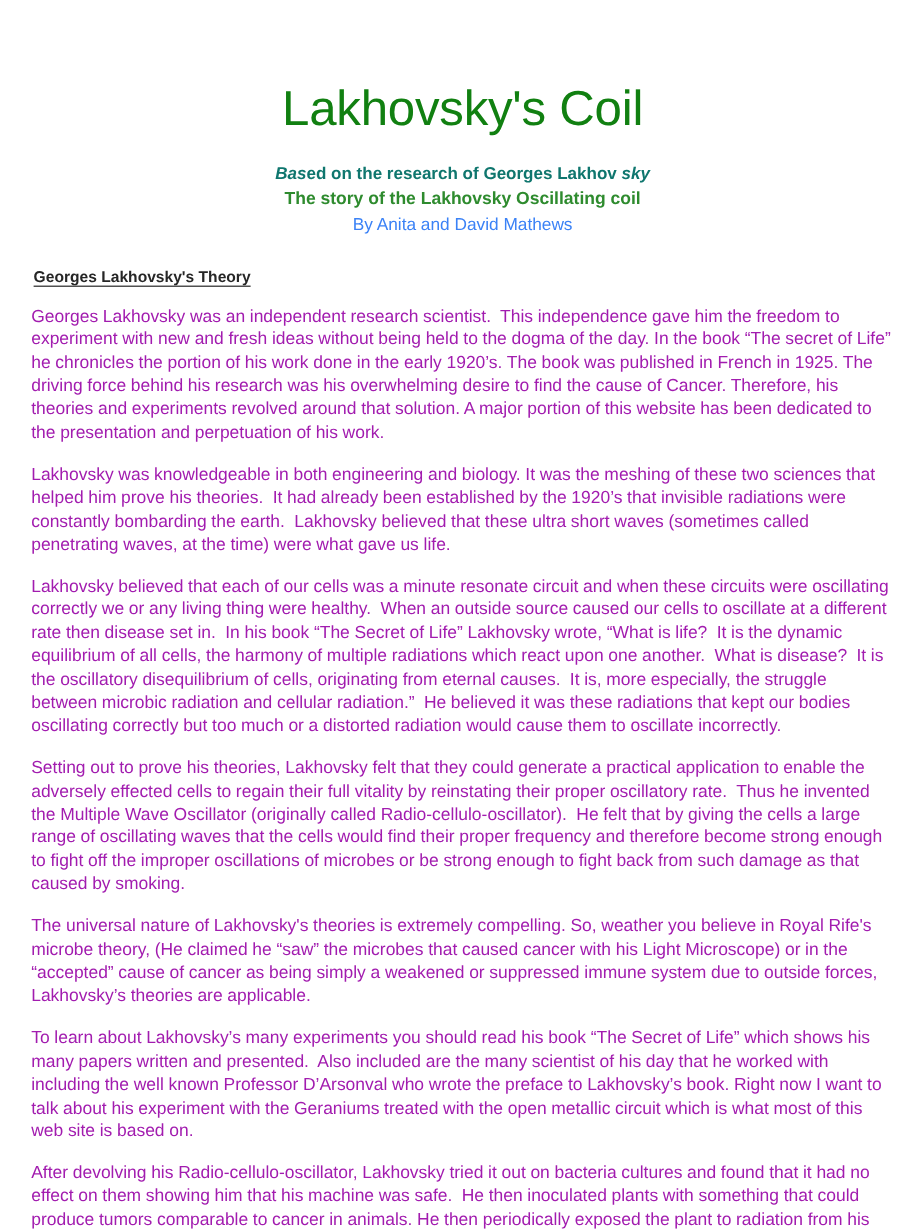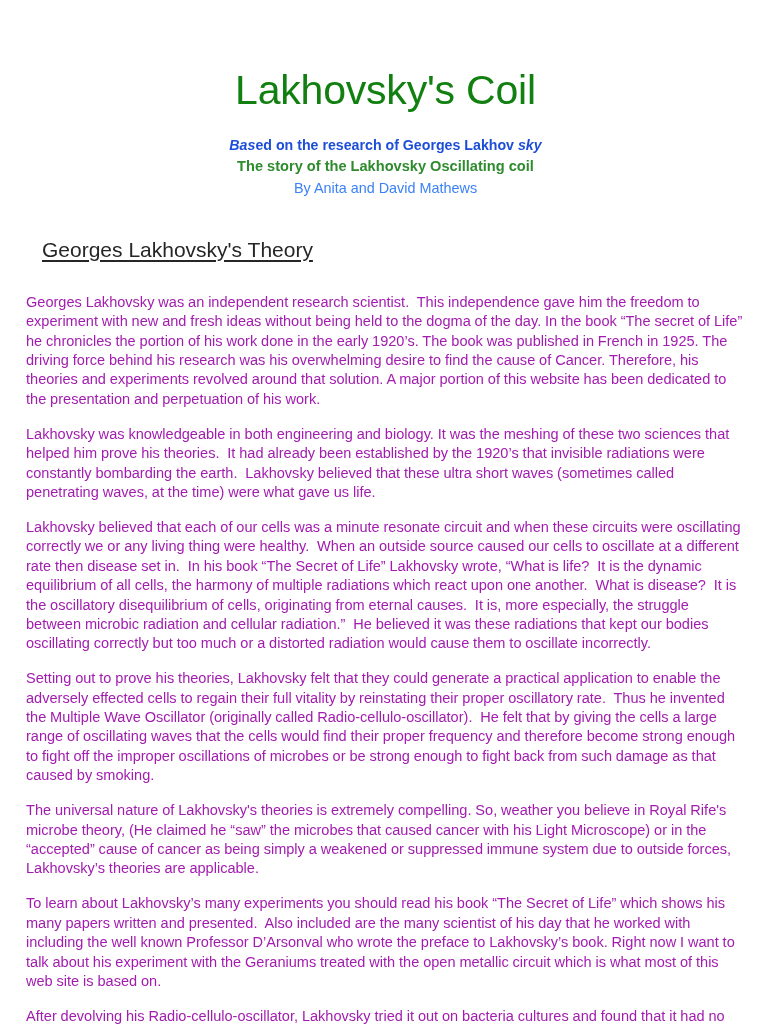--- a/index.html
+++ b/index.html
@@ -38,21 +38,21 @@
 
   .subtitle-block {
     margin-top: 24px;
     text-align: center;
   }
 
   .subtitle-main {
     font-size: 14.2px;
     font-weight: bold;
     line-height: 1.35;
-    color: #1d4ed8;
+    color: #0f766e;
     white-space: nowrap;
   }
   .subtitle-main .ital {
     font-style: italic;
   }
 
   .subtitle-second {
     margin-top: 2px;
     font-size: 14.6px;
     font-weight: bold;
@@ -63,24 +63,24 @@
   .subtitle-byline {
     margin-top: 2px;
     font-size: 14.4px;
     font-weight: normal;
     line-height: 1.35;
     color: #3b82f6;
   }
 
   
   .section-heading {
-    margin: 16px;
+    margin: 2px;
     padding-top: 22px;
-    font-size: 21px;
-    font-weight: normal;
+    font-size: 13px;
+    font-weight: bold;
     line-height: 1.25;
     color: #262626;
   }
   .section-heading span {
     text-decoration: underline;
     text-underline-offset: 3px;
   }
 
   
   .body-copy {

